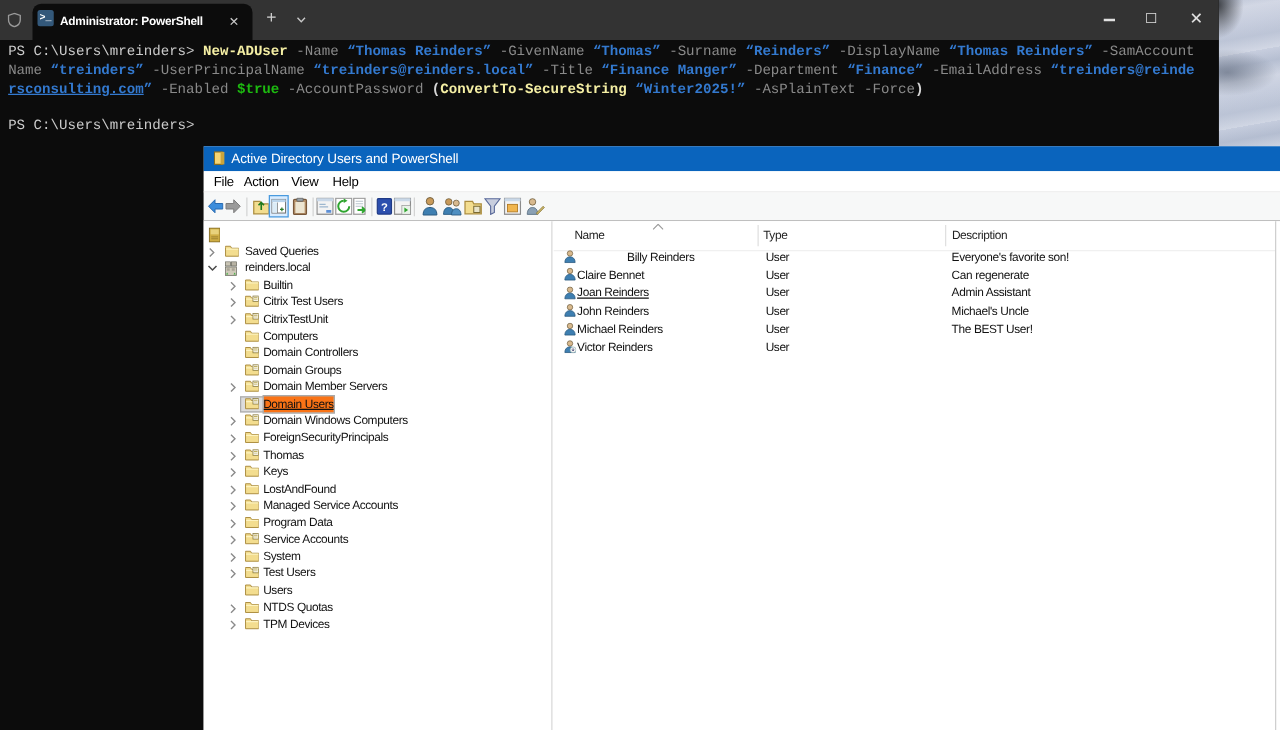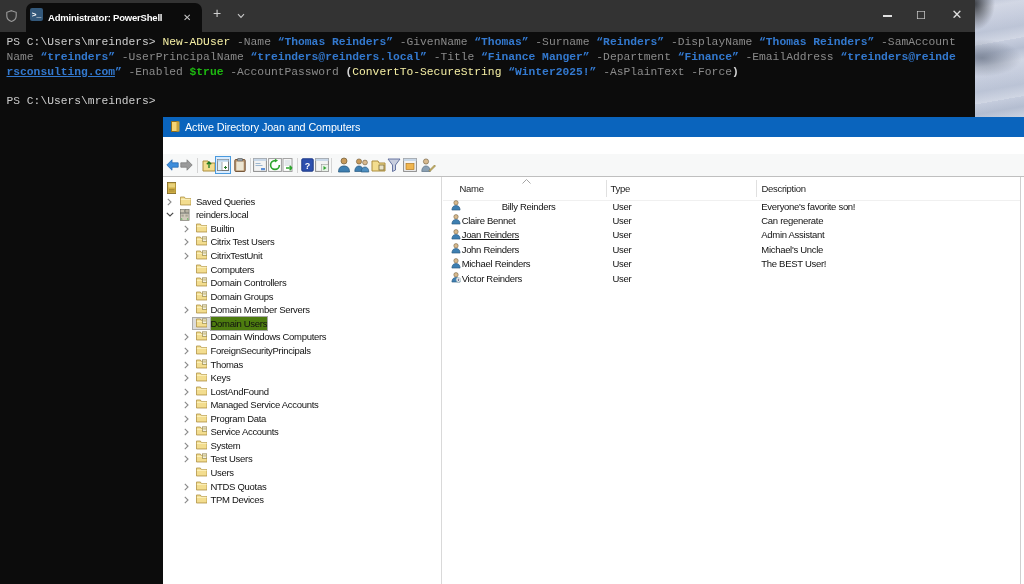--- a/index.html
+++ b/index.html
@@ -26,21 +26,21 @@
 #tab .ticon { position:absolute; left:4px; top:5px; width:13px; height:13px; background:#33587a; border-radius:2px;
   color:#fff; font-size:8px; line-height:13px; text-align:center; font-weight:bold; font-family:"Liberation Mono",monospace;}
 #tab .ttitle { position:absolute; left:22px; top:9px; font-size:9.5px; font-weight:bold; color:#ffffff; letter-spacing:-0.2px; width:130px; overflow:hidden;}
 #tab .tx { position:absolute; left:157px; top:9px; font-size:10px; color:#c8c8c8; }
 .tbtn { position:absolute; top:6px; color:#cfcfcf; font-size:13px; }
 .wbtn { position:absolute; top:0; width:36px; height:32px; color:#e0e0e0; font-size:13px; text-align:center; line-height:30px;}
 
 #tbody { left:0; top:32px; width:975px; height:552px; background:#0c0c0c; }
 .tl { position:absolute; left:6.5px; white-space:pre; font-family:"Liberation Mono", monospace;
   font-size:11.3px; line-height:14.7px; color:#cccccc; }
-.y { color:#f5efa4; font-weight:normal; }
+.y { color:#f5efa4; font-weight:bold; }
 .g { color:#8a8a8a; }
 .b { color:#3379cf; font-weight:bold; }
 .gr { color:#1dba10; font-weight:bold; }
 .wb { color:#d6d6d6; font-weight:bold; }
 .u { text-decoration:underline; }
 
 
 #ad { left:163px; top:117px; width:861px; height:467px; background:#ffffff; }
 #adtitle { left:0; top:0; width:861px; height:20px; background:#0a64bd; }
 #adtitle .t { position:absolute; left:22px; top:4px; color:#ffffff; font-size:10.8px; letter-spacing:-0.1px; }
@@ -86,21 +86,27 @@
     <div class="tl" style="top:62px;">PS C:\Users\mreinders&gt;</div>
   </div>
 </div>
 
 <div id="ad" class="abs">
   <div id="adtitle" class="abs">
     <svg class="abs" style="left:8px;top:4px" width="9" height="11" viewBox="0 0 9 11">
       <rect x="0.5" y="0.5" width="6.5" height="10" fill="#f6d575" stroke="#8a6d1f"></rect>
       <rect x="5.5" y="0.5" width="3" height="10" fill="#caa43c"></rect>
     </svg>
-    <div class="t">Active Directory Joan and Computers</div>
+    <div class="t">Active Directory Users and PowerShell</div>
+  </div>
+  <div id="admenu" class="abs">
+    <span style="left:8px;">File</span>
+    <span style="left:32px;">Action</span>
+    <span style="left:70px;">View</span>
+    <span style="left:103px;">Help</span>
   </div>
   <div id="adtool" class="abs">
     <svg class="icon" style="left:3px;top:5px" width="13" height="12" viewBox="0 0 13 12">
         <path d="M6 0.8 L0.8 6 L6 11.2 L6 8.2 L12.2 8.2 L12.2 3.8 L6 3.8 Z" fill="#3c8ddc" stroke="#2a6bb0" stroke-width="0.8"></path>
       </svg>
     <svg class="icon" style="left:17px;top:5px" width="13" height="12" viewBox="0 0 13 12">
         <path d="M7 0.8 L12.2 6 L7 11.2 L7 8.2 L0.8 8.2 L0.8 3.8 L7 3.8 Z" fill="#9a9a9a" stroke="#7d7d7d" stroke-width="0.8"></path>
       </svg>
     <div style="position:absolute;left:34px;top:4px;width:1px;height:15px;background:#d4d4d4;"></div>
     <svg class="icon" style="left:39px;top:4px" width="14" height="14" viewBox="0 0 14 14">
@@ -269,21 +275,21 @@
       </svg>
       <div class="trow" style="left:47.5px;top:126.2px;line-height:13px;">Domain Member Servers</div>
     <div style="position:absolute;left:28.7px;top:140.3px;width:76px;height:13px;background:#dcdcdc;border:1px solid #ababab;"></div>
     <svg class="icon" style="left:32.5px;top:140.8px" width="11.5" height="10" viewBox="0 0 13 11">
         <path d="M0.5 2 L0.5 10 L12.5 10 L12.5 2.8 L6 2.8 L5 1 L0.5 1 Z" fill="#f3dd8f" stroke="#ac8d3f" stroke-width="0.9"></path>
         <path d="M1 3.6 L12 3.6" stroke="#fdf3c0" stroke-width="1.2"></path>
         <rect x="7.2" y="0.8" width="5" height="5" fill="#f8f6ee" stroke="#8a7a3a" stroke-width="0.7"></rect>
         <rect x="8.1" y="1.8" width="3.2" height="1" fill="#c0b060"></rect>
         <rect x="8.1" y="3.4" width="3.2" height="1" fill="#d8cfa0"></rect>
       </svg>
-      <div class="trow" style="left:47.5px;top:139.8px;line-height:13px;background:#4d7c0f;outline:1px solid #a9a9a9;">Domain Users</div>
+      <div class="trow" style="left:47.5px;top:139.8px;line-height:13px;background:#f97316;outline:1px solid #a9a9a9;text-decoration:underline;">Domain Users</div>
     <svg class="icon" style="left:20.5px;top:156.4px" width="5" height="8" viewBox="0 0 5 8">
         <path d="M0.8 0.8 L4 4 L0.8 7.2" fill="none" stroke="#8a8a8a" stroke-width="1.1"></path>
       </svg>
       <svg class="icon" style="left:32.5px;top:154.4px" width="11.5" height="10" viewBox="0 0 13 11">
         <path d="M0.5 2 L0.5 10 L12.5 10 L12.5 2.8 L6 2.8 L5 1 L0.5 1 Z" fill="#f3dd8f" stroke="#ac8d3f" stroke-width="0.9"></path>
         <path d="M1 3.6 L12 3.6" stroke="#fdf3c0" stroke-width="1.2"></path>
         <rect x="7.2" y="0.8" width="5" height="5" fill="#f8f6ee" stroke="#8a7a3a" stroke-width="0.7"></rect>
         <rect x="8.1" y="1.8" width="3.2" height="1" fill="#c0b060"></rect>
         <rect x="8.1" y="3.4" width="3.2" height="1" fill="#d8cfa0"></rect>
       </svg>

